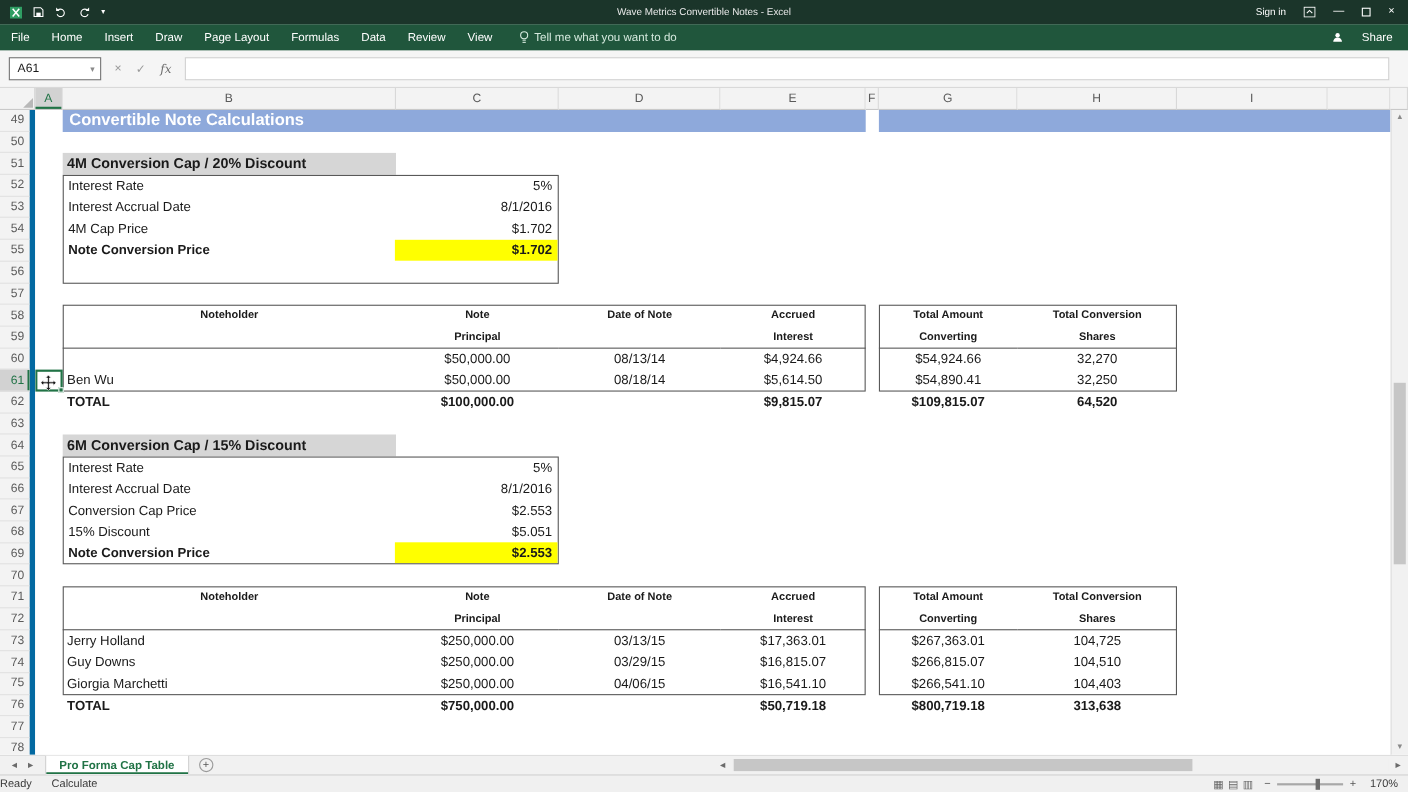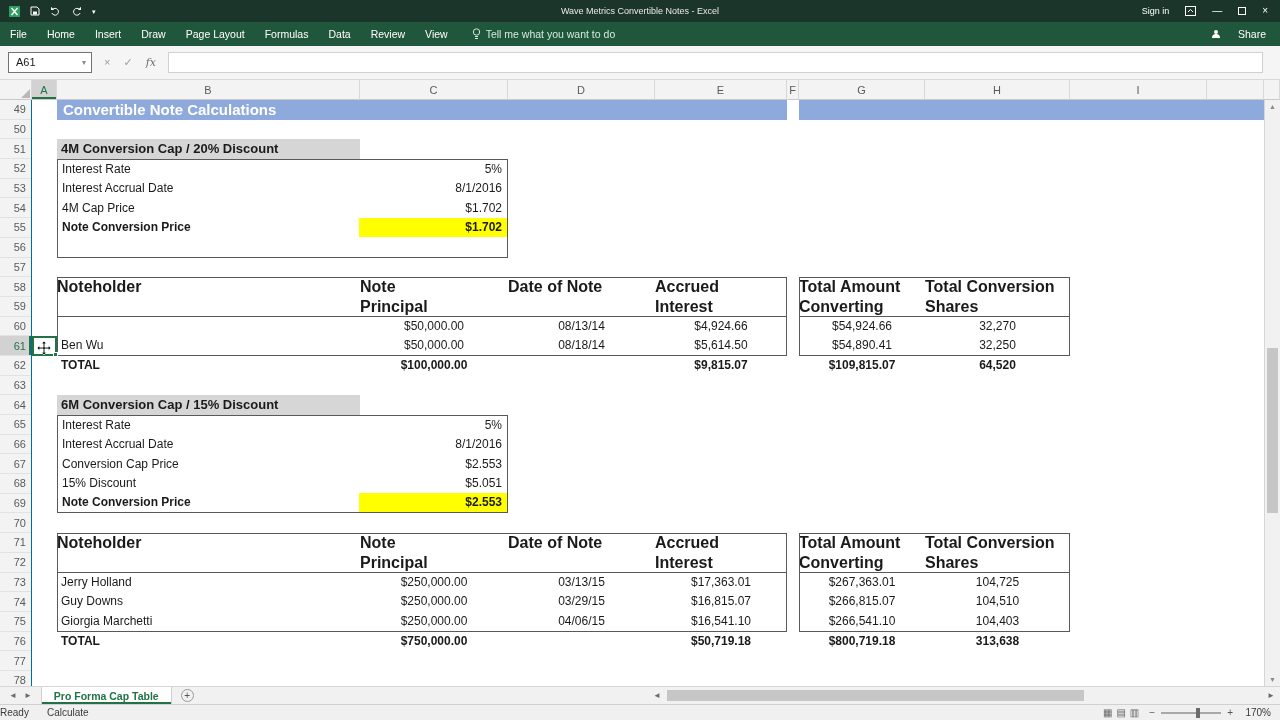--- a/index.html
+++ b/index.html
@@ -36,41 +36,41 @@
         background:#f3f3f3; color:#5a5a5a; font-size:11px; display:flex; align-items:center; justify-content:center; overflow:hidden; }
   .ch.corner { width:32px; position:relative; }
   .ch.corner .tri { position:absolute; right:1px; bottom:1px; width:0; height:0;
         border-left:9px solid transparent; border-bottom:9px solid #b8b8b8; }
   .ch.sel { background:#d2d2d2; color:#217346; box-shadow:inset 0 -2px 0 #217346; }
   .wA{width:25px}.wB{width:303px}.wC{width:148px}.wD{width:147px}.wE{width:132px}
   .wF{width:12px}.wG{width:126px}.wH{width:145px}.wI{width:137px}.wJ{width:57px}.wS{width:16px}
 
   
   .main { display:flex; height:586px; position:relative; background:#fff; }
-  .rowhdrs { width:32px; background:#f3f3f3; border-right:1px solid #0369a1; overflow:hidden; }
+  .rowhdrs { width:32px; background:#f3f3f3; border-right:5px solid #0369a1; overflow:hidden; }
   .rh { height:19.7px; border-bottom:1px solid #e2e2e2; font-size:11px; color:#5a5a5a;
         display:flex; align-items:center; justify-content:flex-end; padding-right:5px; }
   .rh.sel { background:#d2d2d2; color:#217346; box-shadow:inset -2px 0 0 #217346; }
 
   .sheet { position:relative; width:1232px; height:586px; overflow:hidden; display:grid;
         grid-template-columns:25px 303px 148px 147px 132px 12px 126px 145px 137px 57px;
         grid-auto-rows:19.7px; background:#fff; }
 
   .banner { background:#8ea9db; color:#fff; font-weight:bold; font-size:15px; line-height:19.7px;
         padding-left:6px; white-space:nowrap; overflow:hidden; }
   .sec-title { background:#d6d6d6; font-weight:bold; font-size:13px; line-height:19.7px; padding-left:4px; white-space:nowrap; }
 
   .detail-box { border:1px solid #595959; overflow:hidden; background:#fff; z-index:2; }
   .drow { height:19.3px; display:flex; }
   .dlabel { flex:1; font-size:12px; line-height:19.3px; padding-left:4px; white-space:nowrap; }
   .dvalue { width:148px; font-size:12px; line-height:19.3px; text-align:right; padding-right:5px; white-space:nowrap; }
   .drow.hl .dlabel, .drow.hl .dvalue { font-weight:bold; }
   .drow.hl .dvalue { background:#ffff00; }
 
-  .th { font-weight:bold; font-size:16px; text-align:left; border-bottom:1px solid #595959; overflow:hidden; }
+  .th { font-weight:bold; font-size:10px; text-align:center; border-bottom:1px solid #595959; overflow:hidden; }
   .th span { display:block; height:19.7px; line-height:19.7px; white-space:nowrap; }
   .cell { font-size:12px; line-height:19.7px; white-space:nowrap; padding:0 4px; }
   .cell.left { text-align:left; } .cell.center { text-align:center; } .cell.bold { font-weight:bold; }
   .tbox { border:1px solid #595959; pointer-events:none; z-index:3; }
 
   .active-cell { border:2px solid #217346; z-index:5; position:relative; }
   .fill-handle { position:absolute; right:-3px; bottom:-3px; width:5px; height:5px;
         background:#217346; border:1px solid #fff; }
   .move-cursor { position:absolute; left:3px; top:3px; }
 

